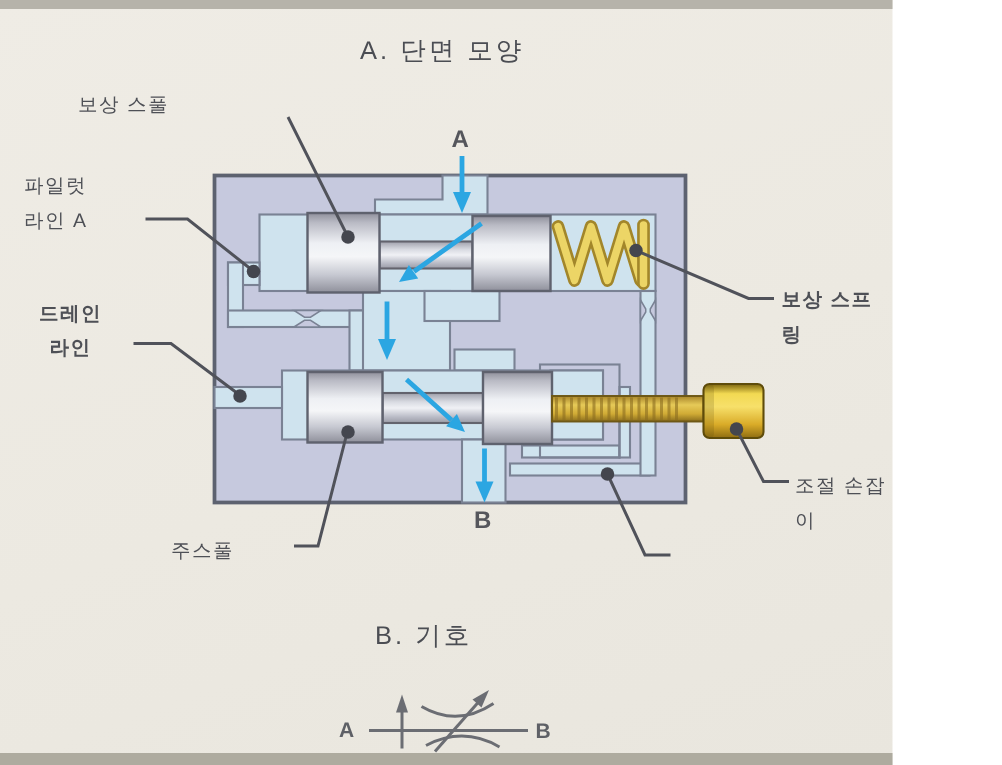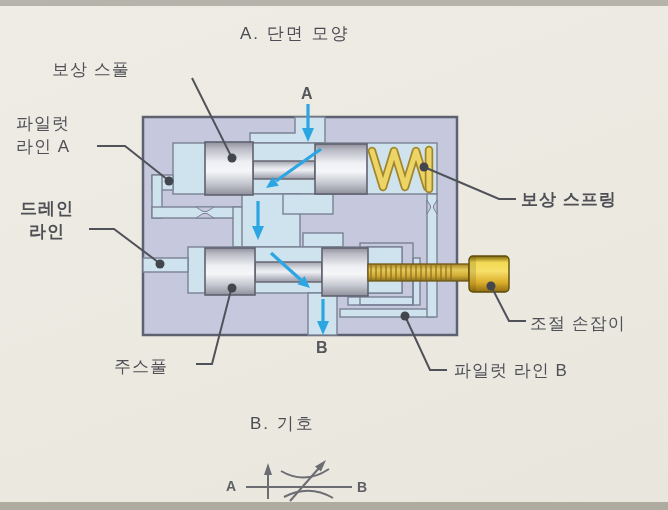--- a/index.html
+++ b/index.html
@@ -1,23 +1,23 @@
 <!DOCTYPE html>
 <html><head>
 <meta charset="utf-8">
 <style>
   html,body{margin:0;padding:0;}
   body{font-family:"Liberation Sans","DejaVu Sans",sans-serif;}
   #stage{
-    position:relative;width:668px;height:510px;overflow:hidden;
+    position:relative;width:595px;height:510px;overflow:hidden;
     background:linear-gradient(160deg,#efece5 0%,#ece9e1 55%,#e9e6de 100%);
   }
   #diagram-svg{position:absolute;left:0;top:0;}
   .lbl{
-    position:absolute;font-size:17px;line-height:23px;color:#4e5056;
+    position:absolute;font-size:13px;line-height:23px;color:#4e5056;
     letter-spacing:1px;white-space:pre-line;
   }
   .title{font-size:17px;letter-spacing:2px;color:#4b4d53;}
   .port{
     position:absolute;font-size:16px;font-weight:bold;color:#55565c;
     letter-spacing:0;line-height:16px;
   }
   .symport{
     position:absolute;font-size:14px;font-weight:bold;color:#5e6066;
     line-height:14px;
@@ -196,21 +196,20 @@
 
   <div class="lbl center" style="left:16px;top:197px;width:62px;">드레인
 라인</div>
 
   <div class="lbl" style="left:114px;top:355px;">주스풀</div>
 
   <div class="lbl" style="left:521px;top:188px;font-weight:bold;">보상 스프링</div>
 
   <div class="lbl" style="left:530px;top:312px;">조절 손잡이</div>
 
-  <div class="lbl" style="left:454px;top:359px;">파일럿 라인 B</div>
 
   <div class="lbl title" style="left:250px;top:412px;">B. 기호</div>
 
   <div class="port" style="left:301px;top:86px;">A</div>
 
   <div class="port" style="left:316px;top:340px;">B</div>
 
   <div class="symport" style="left:226px;top:479px;">A</div>
 
   <div class="symport" style="left:357px;top:480px;">B</div>

